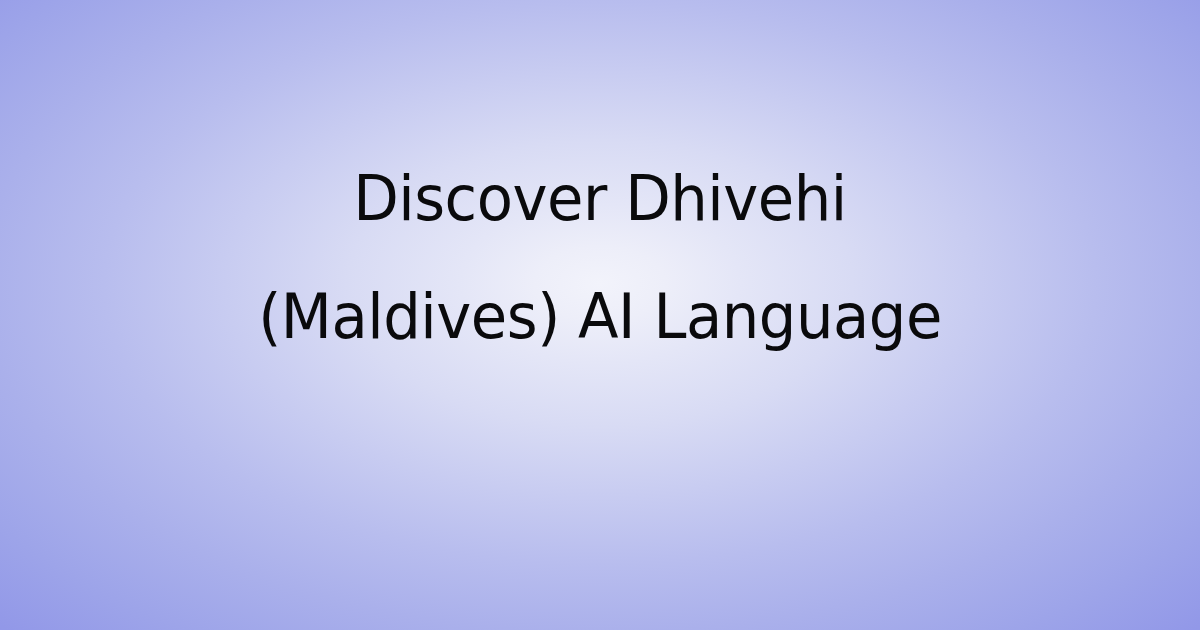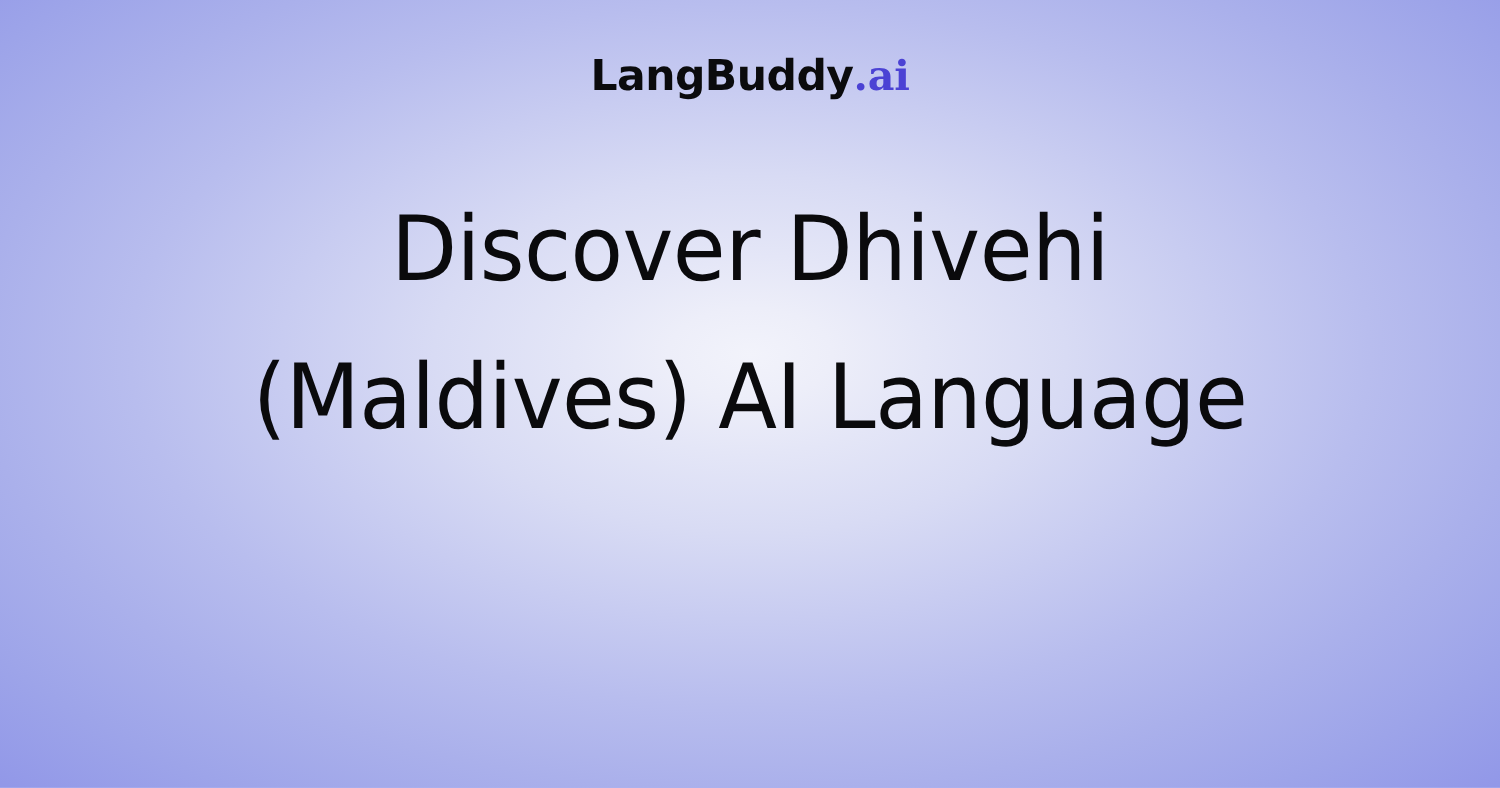--- a/index.html
+++ b/index.html
@@ -75,21 +75,21 @@
     left: 50%;
     transform: translateX(-50%);
     width: 1010px;
     text-align: center;
   }
 
   .headline {
     margin: 0;
     font-family: "DejaVu Sans", sans-serif;
     font-weight: normal;
-    font-size: 72px;
+    font-size: 62px;
     line-height: 118px;
     letter-spacing: -0.5px;
     color: #0A0A0C;
     text-align: center;
     word-wrap: break-word;
   }
 
   .headline .hl-line {
     display: block;
   }
@@ -99,23 +99,20 @@
   .headline .hl-line-2 {
     transform: scaleX(0.955);
     transform-origin: center center;
   }
 </style>
 </head>
 <body>
 
 <div class="og-card">
 
-  <div class="brand-row">
-    <span class="brand-name">LangBuddy</span><span class="brand-tld">.ai</span>
-  </div>
 
   <div class="headline-wrap">
     <h1 class="headline">
       <span class="hl-line hl-line-1">Discover Dhivehi</span>
       <span class="hl-line hl-line-2">(Maldives) AI Language</span>
     </h1>
   </div>
 
 </div>
 

